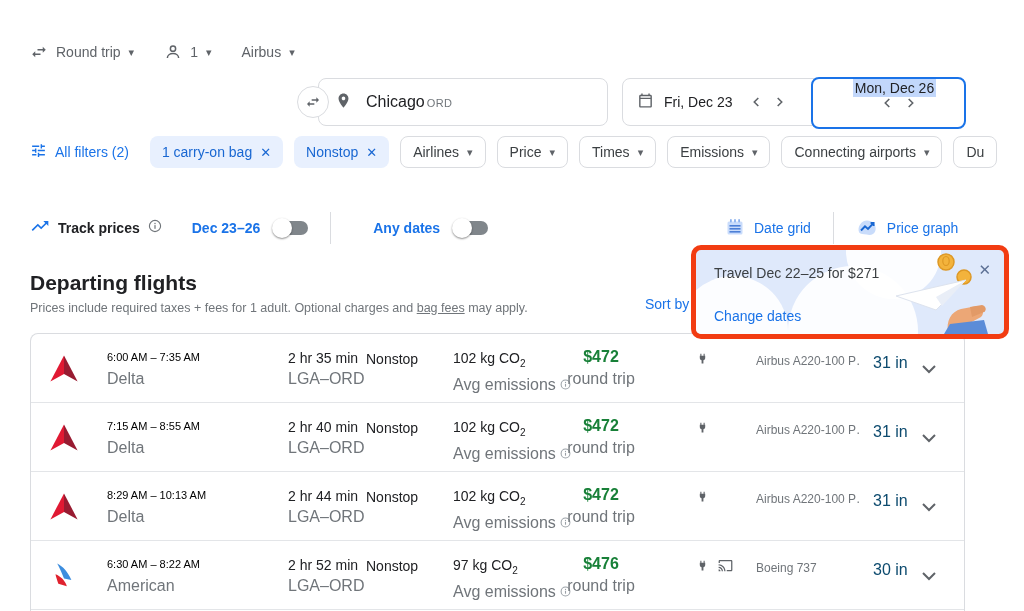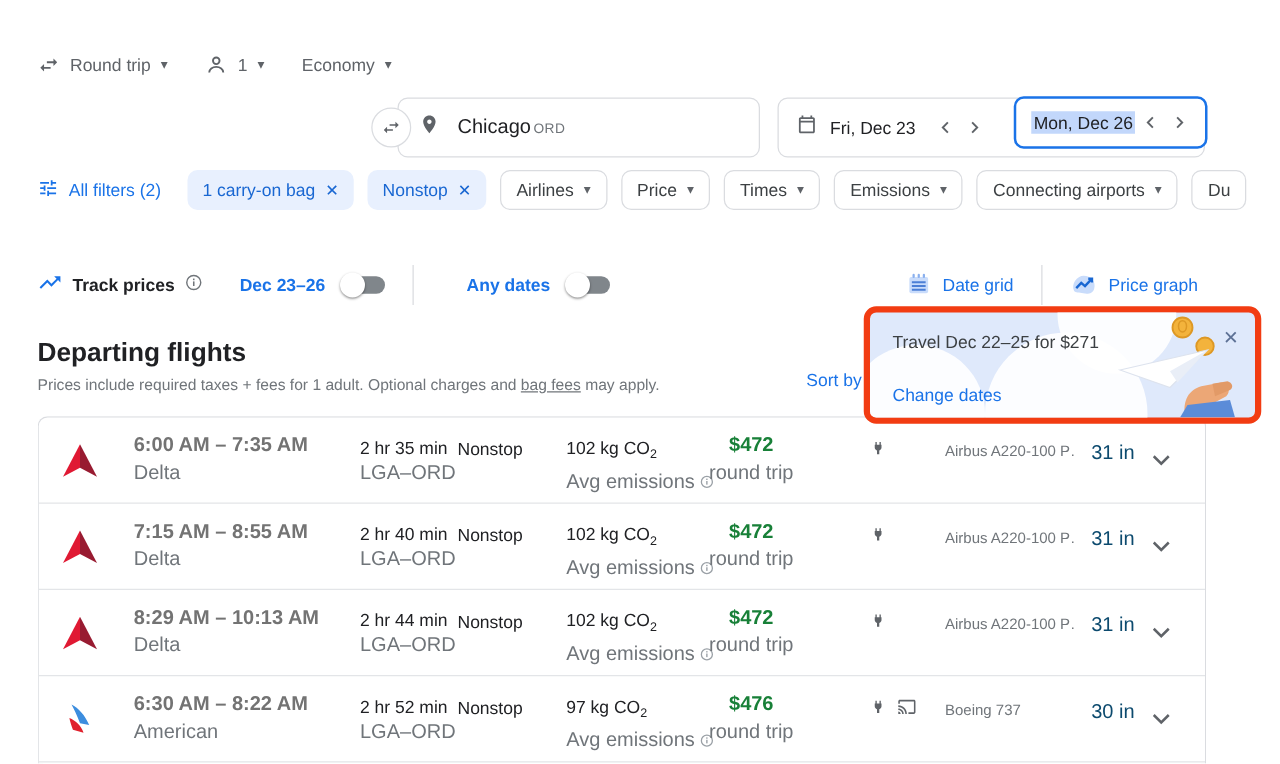--- a/index.html
+++ b/index.html
@@ -19,21 +19,21 @@
   .city-text { font-size: 16px; color: #202124; }
   .airport-code { font-size: 11px; color: #70757a; margin-left: 2px; margin-top: 3px; letter-spacing: .4px; }
   .ring-icon { width: 11px; height: 11px; border: 3px solid #70757a; border-radius: 50%; }
   .swap-btn { position: absolute; left: 297px; top: 86px; width: 32px; height: 32px; border-radius: 50%; border: 1px solid #dadce0; background: #fff; z-index: 2; display: flex; align-items: center; justify-content: center; cursor: pointer; }
 
   .date-box { position: absolute; left: 622px; top: 78px; width: 342px; height: 48px; border: 1px solid #dadce0; border-radius: 8px; background: #fff; }
   .depart-field { position: absolute; left: 0; top: 0; width: 188px; height: 46px; display: flex; align-items: center; padding-left: 14px; gap: 10px; }
   .date-text { font-size: 14px; color: #202124; white-space: nowrap; }
   .date-steppers { display: flex; align-items: center; gap: 14px; margin-left: 10px; }
   .stepper { cursor: pointer; display: flex; align-items: center; }
-  .return-field { position: absolute; left: 188px; top: -2px; width: 155px; height: 42px; background: #fff; border: 2px solid #1a73e8; border-radius: 8px; display: flex; align-items: center; padding-left: 12px; }
+  .return-field { position: absolute; left: 188px; top: -2px; width: 155px; height: 52px; background: #fff; border: 2px solid #1a73e8; border-radius: 8px; display: flex; align-items: center; padding-left: 12px; flex-direction: column; }
   .sel-highlight { background: #c2d7fb; padding: 1px 2px; }
 
   
   .chips-row { position: absolute; left: 30px; top: 136px; display: flex; align-items: center; gap: 11px; height: 32px; white-space: nowrap; }
   .all-filters { display: flex; align-items: center; gap: 8px; color: #1a73e8; font-size: 14px; font-weight: 500; margin-right: 10px; cursor: pointer; }
   .chip { display: flex; align-items: center; gap: 8px; height: 32px; padding: 0 12px; border-radius: 8px; font-size: 14px; cursor: pointer; }
   .chip.active { background: #e8f0fe; color: #1967d2; font-weight: 500; }
   .chip.outline { border: 1px solid #dadce0; color: #3c4043; }
   .chip-x { font-size: 13px; color: #1967d2; }
 
@@ -52,21 +52,21 @@
   .results-sub { position: absolute; left: 30px; top: 301px; font-size: 12.5px; color: #70757a; }
   .results-sub .u { text-decoration: underline; cursor: pointer; }
   .sort-by { position: absolute; left: 645px; top: 296px; font-size: 14px; font-weight: 500; color: #1a73e8; cursor: pointer; }
 
   
   .flight-list { position: absolute; left: 30px; top: 333px; width: 935px; height: 278px; border: 1px solid #dadce0; border-bottom: none; border-radius: 8px 8px 0 0; overflow: hidden; background: #fff; }
   .row { position: relative; height: 69px; border-bottom: 1px solid #e3e5e8; cursor: pointer; }
   .row .logo { position: absolute; left: 16px; top: 18px; width: 34px; height: 34px; }
   .col { position: absolute; }
   .c-times { left: 76px; top: 13px; }
-  .l1-big { font-size: 16px; font-weight: 700; color: #737373; line-height: 20px; }
+  .l1-big { font-size: 11px; font-weight: 400; color: #000000; line-height: 20px; }
   .l1 { font-size: 14px; color: #202124; line-height: 18px; }
   .l2 { font-size: 16px; color: #70757a; line-height: 15px; margin-top: 4px; }
   .c-dur { left: 257px; top: 15px; }
   .c-stops { left: 335px; top: 16px; }
   .c-emis { left: 422px; top: 15px; }
   .c-emis sub { font-size: 10px; }
   .emis-note { display: flex; align-items: center; gap: 4px; }
   .c-price { left: 525px; top: 13px; width: 90px; text-align: center; }
   .price-val { font-size: 16px; font-weight: 700; color: #188038; line-height: 20px; }
   .c-amen { left: 665px; top: 17px; display: flex; gap: 9px; align-items: center; }
@@ -104,21 +104,21 @@
       <span class="icon-gray">
         <svg width="18" height="18" viewBox="0 0 24 24" fill="none" stroke="#5f6368" stroke-width="2">
             <circle cx="12" cy="7.5" r="3.5"></circle>
             <path d="M4.5 20c0-3.6 3.4-6 7.5-6s7.5 2.4 7.5 6"></path>
           </svg>
       </span>
       <span>1</span>
       <span class="caret">▾</span>
     </div>
     <div class="tc-item">
-      <span>Economy</span>
+      <span>Airbus</span>
       <span class="caret">▾</span>
     </div>
   </div>
 
   <div class="swap-btn">
     <svg width="16" height="16" viewBox="0 0 24 24" fill="#5f6368">
         <path d="M6.99 11L3 15l3.99 4v-3H14v-2H6.99v-3zM21 9l-3.99-4v3H10v2h7.01v3L21 9z"></path>
       </svg>
   </div>
   <div class="field-box dest-box">

